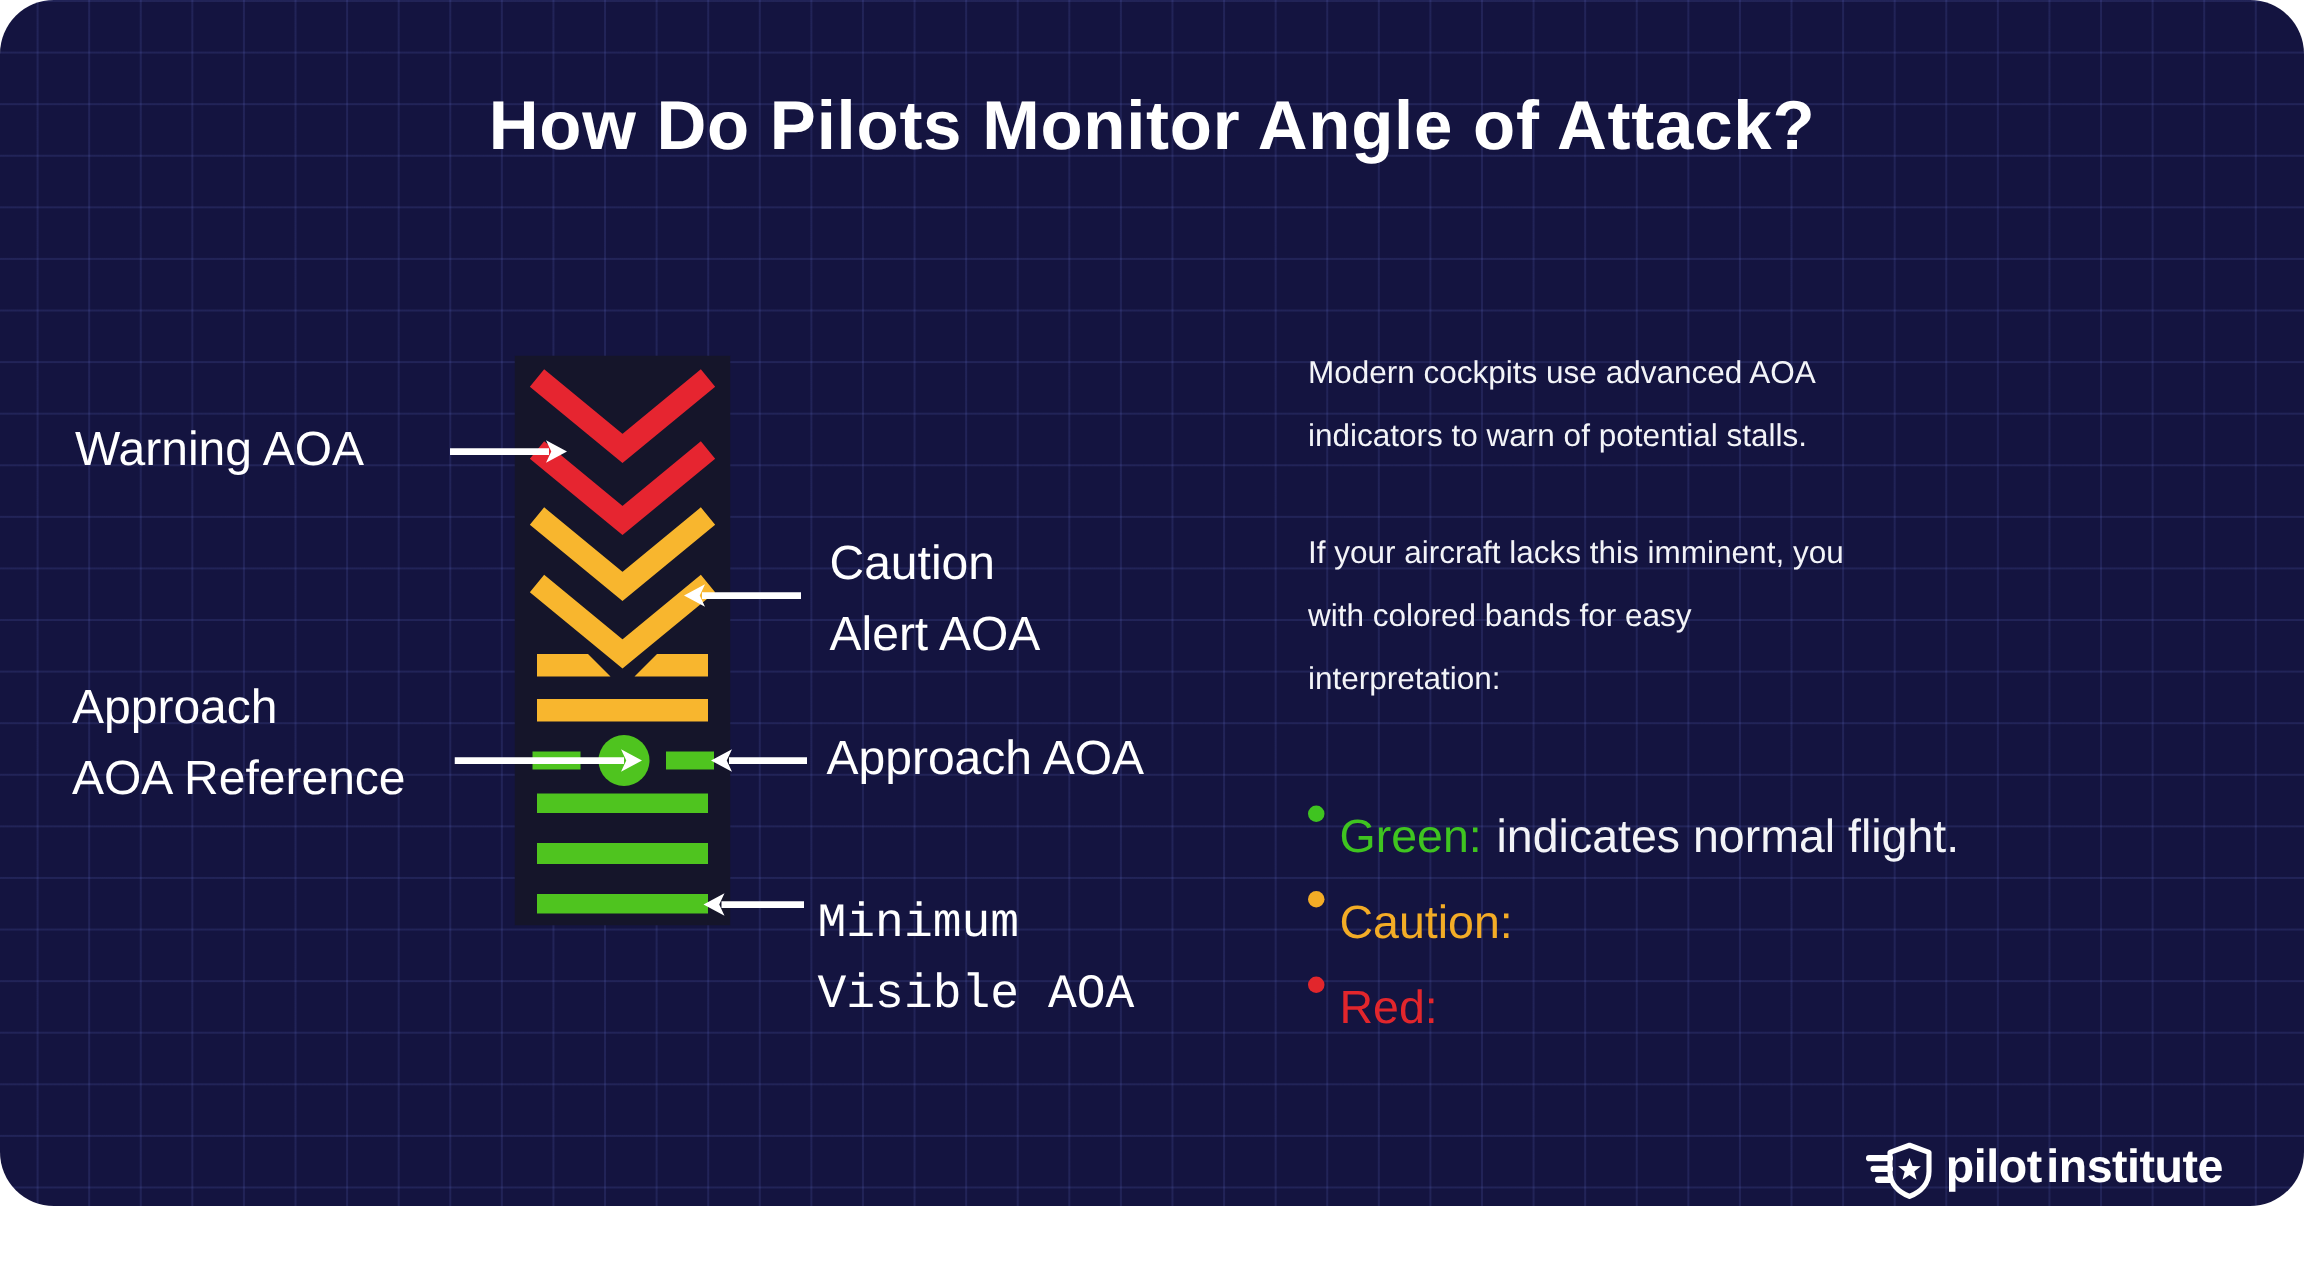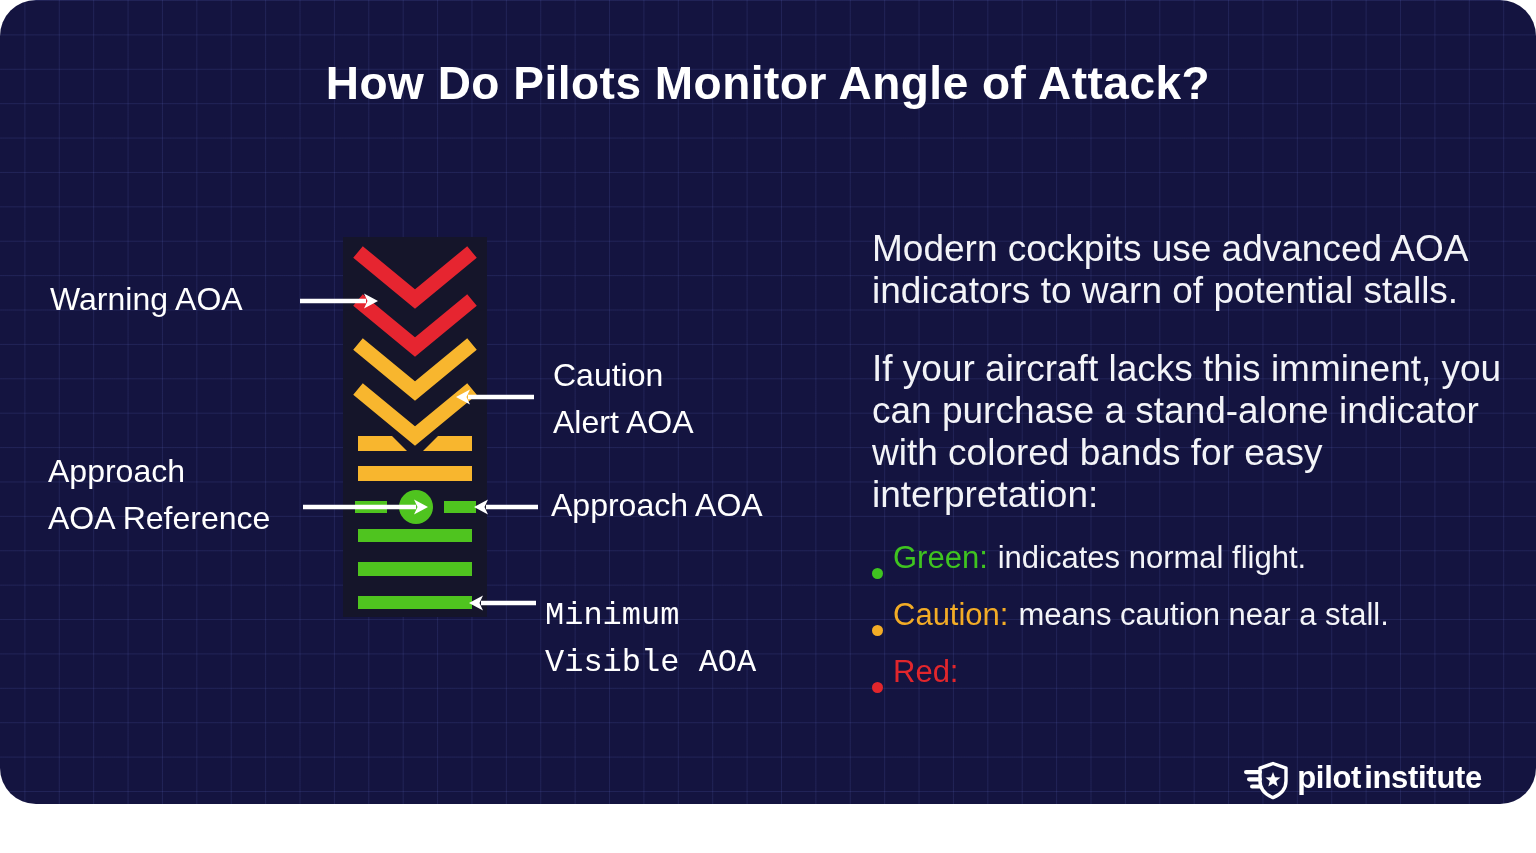--- a/index.html
+++ b/index.html
@@ -21,27 +21,27 @@
   .lbl-approach{left:551px;top:482px;}
   .lbl-minimum{left:545px;top:592px;font-family:Liberation Mono, monospace;}
   .arrow{position:absolute;height:18px;}
   .arrow line{stroke:#ffffff;stroke-width:4.5px;}
   .arrow polygon{fill:#ffffff;}
   .a-warning{left:300px;top:292px;width:78px;}
   .a-caution{left:455px;top:388px;width:79px;}
   .a-approach-ref{left:303px;top:498px;width:125px;}
   .a-approach{left:473px;top:498px;width:65px;}
   .a-minimum{left:468px;top:594px;width:68px;}
-  .copy{position:absolute;color:#f3f4f8;font-size:37px;line-height:42px;}
+  .copy{position:absolute;color:#f3f4f8;font-size:21px;line-height:42px;}
   .copy .line{white-space:nowrap;}
   .copy-p1{left:872px;top:228px;}
   .copy-p2{left:872px;top:348px;}
   .bullets{position:absolute;left:872px;top:537px;list-style:none;margin:0;padding:0;
     color:#f3f4f8;font-size:31px;line-height:42px;}
-  .bullets li{display:flex;align-items:flex-end;margin-bottom:15px;white-space:nowrap;}
+  .bullets li{display:flex;align-items:flex-start;margin-bottom:15px;white-space:nowrap;}
   .dot{width:11px;height:11px;border-radius:50%;margin-right:10px;flex:0 0 auto;}
   .bullet-label{font-weight:400;}
   .bullet-text{margin-left:0.32em;}
   .logo{position:absolute;right:54px;top:760px;display:flex;align-items:flex-start;}
   .logo-icon{margin-right:7px;}
   .logo-text{color:#ffffff;font-size:31px;font-weight:800;letter-spacing:-0.3px;}
   .logo-text .part2{margin-left:3px;}
 </style>
 </head>
 <body>
@@ -106,35 +106,33 @@
     <polygon points="15,1.5 1,9 15,16.5 11.5,9"></polygon>
     <line x1="13" y1="9" x2="68" y2="9"></line>
   </svg>
 
   <div class="copy copy-p1">
     <div class="line">Modern cockpits use advanced AOA</div>
     <div class="line">indicators to warn of potential stalls.</div>
   </div>
   <div class="copy copy-p2">
     <div class="line">If your aircraft lacks this imminent, you</div>
-    <div class="line">can purchase a stand-alone indicator</div>
     <div class="line">with colored bands for easy</div>
     <div class="line">interpretation:</div>
   </div>
 
   <ul class="bullets">
     <li>
       <span class="dot" style="background-color: rgb(63, 196, 32);"></span>
       <span class="bullet-label" style="color: rgb(63, 196, 32);">Green:</span>
       <span class="bullet-text">indicates normal flight.</span>
     </li>
     <li>
       <span class="dot" style="background-color: rgb(243, 172, 38);"></span>
       <span class="bullet-label" style="color: rgb(243, 172, 38);">Caution:</span>
-      <span class="bullet-text">means caution near a stall.</span>
     </li>
     <li>
       <span class="dot" style="background-color: rgb(226, 38, 44);"></span>
       <span class="bullet-label" style="color: rgb(226, 38, 44);">Red:</span>
     </li>
   </ul>
 
   <div class="logo">
     <svg class="logo-icon" width="48" height="40" viewBox="0 0 48 40">
       <rect x="2" y="10" width="18" height="4.2" rx="2.1" fill="#ffffff"></rect>

